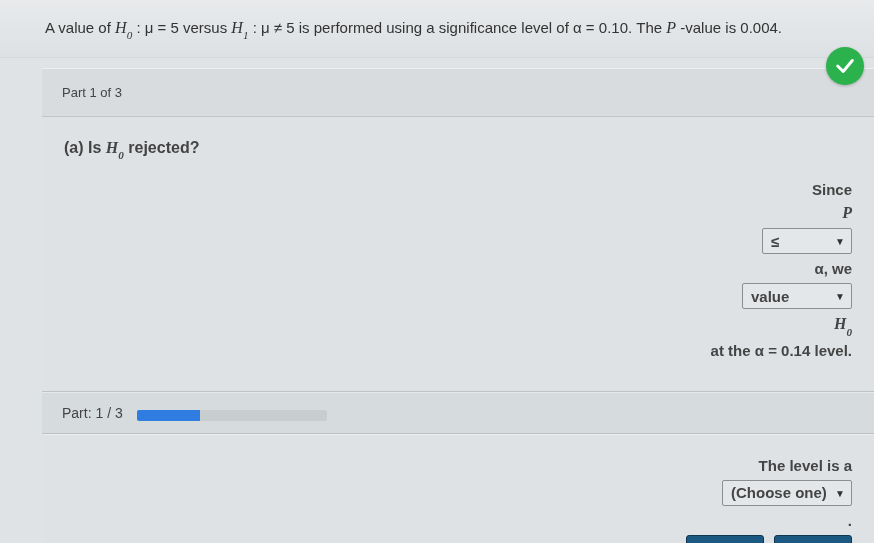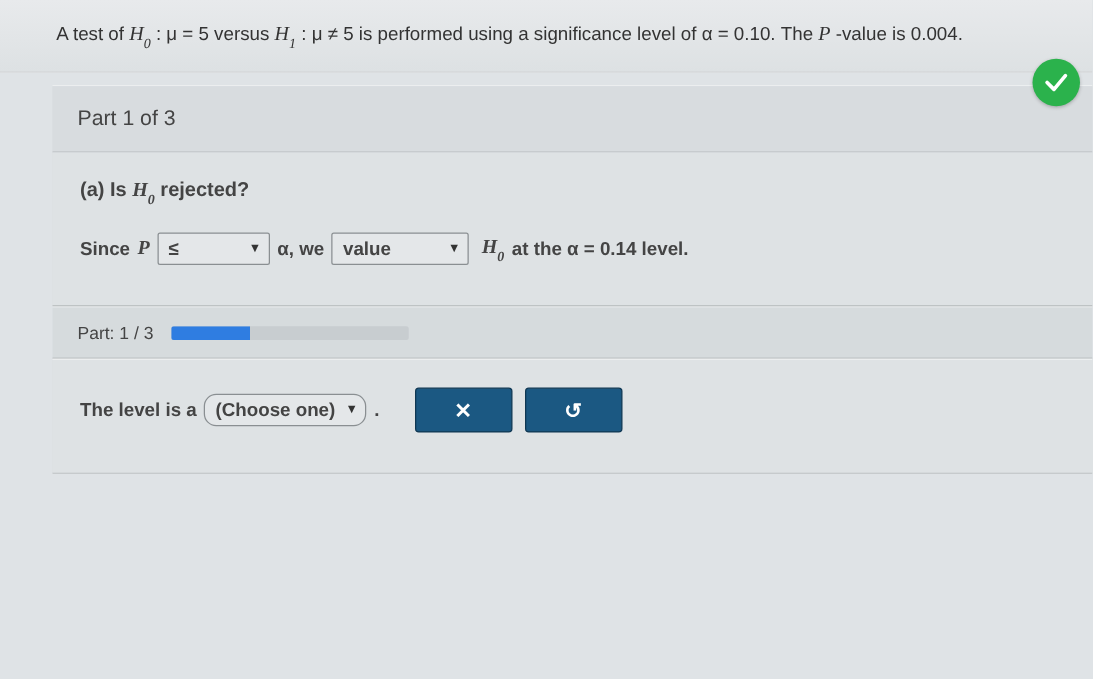--- a/index.html
+++ b/index.html
@@ -39,40 +39,41 @@
       border-top: 1px solid rgba(255,255,255,0.5);
       border-bottom: 1px solid rgba(0,0,0,0.12);
       margin-left: 42px;
       margin-right: 0;
     }
     .panel-head {
       padding: 16px 20px;
       background: #d8dcdf;
       border-bottom: 1px solid rgba(0,0,0,0.1);
       color: #444;
-      font-size: 17px;
+      font-size: 13px;
     }
     .panel-body {
       padding: 22px 22px 32px 22px;
       background: #dee2e4;
       color: #444;
       font-weight: bold;
     }
     .question-label {
       margin-bottom: 22px;
       font-size: 16px;
       color: #444;
     }
     .answer-row {
       display: flex;
-      align-items: center;
+      align-items: flex-end;
       flex-wrap: wrap;
       gap: 6px;
       font-size: 15px;
       color: #444;
+      flex-direction: column;
     }
     .select-wrap {
       position: relative;
       display: inline-flex;
       align-items: center;
       border: 1px solid #8a8f92;
       background: #e4e7e9;
       padding: 3px 22px 3px 8px;
       border-radius: 2px;
       height: 26px;
@@ -103,21 +104,21 @@
       justify-content: center;
       box-shadow: 0 1px 3px rgba(0,0,0,0.25);
       z-index: 5;
     }
     .check-badge svg {
       width: 22px;
       height: 22px;
     }
     .progress-bar-row {
       display: flex;
-      align-items: center;
+      align-items: flex-end;
       padding: 12px 20px;
       background: #d6dbdd;
       border-top: 1px solid rgba(255,255,255,0.4);
       border-bottom: 1px solid rgba(0,0,0,0.12);
       margin-left: 42px;
       gap: 14px;
       color: #444;
       font-size: 14px;
     }
     .pbar-outer {
@@ -151,21 +152,21 @@
       margin-left: 22px;
     }
     .spacer-v {
       height: 10px;
     }
   </style>
 </head>
 <body>
 
 <div class="problem-statement">
-  <span>A test of </span>
+  <span>A value of </span>
   <span class="math-i"><span>H</span><span class="sub">0</span></span>
   <span> : μ = 5 versus </span>
   <span class="math-i"><span>H</span><span class="sub">1</span></span>
   <span> : μ ≠ 5 is performed using a significance level of α = 0.10. The </span>
   <span class="math-i">P</span>
   <span>-value is 0.004.</span>
 </div>
 
 <div class="spacer-v"></div>
 
@@ -206,21 +207,21 @@
   </span>
   <div class="pbar-outer">
     <div class="pbar-inner" style="width: 33.3%;"></div>
   </div>
 </div>
 
 <div class="panel">
   <div class="panel-body">
     <div class="answer-row">
       <span>The level is a </span>
-      <span class="select-wrap wide" style="min-width:130px;border-radius:10px;">
+      <span class="select-wrap wide" style="min-width:130px;">
         <span>(Choose one)</span>
         <span class="caret">▼</span>
       </span>
       <span> .</span>
       <span class="action-row">
         <span class="action-btn">
           <span>✕</span>
         </span>
         <span class="action-btn">
           <span>↺</span>

